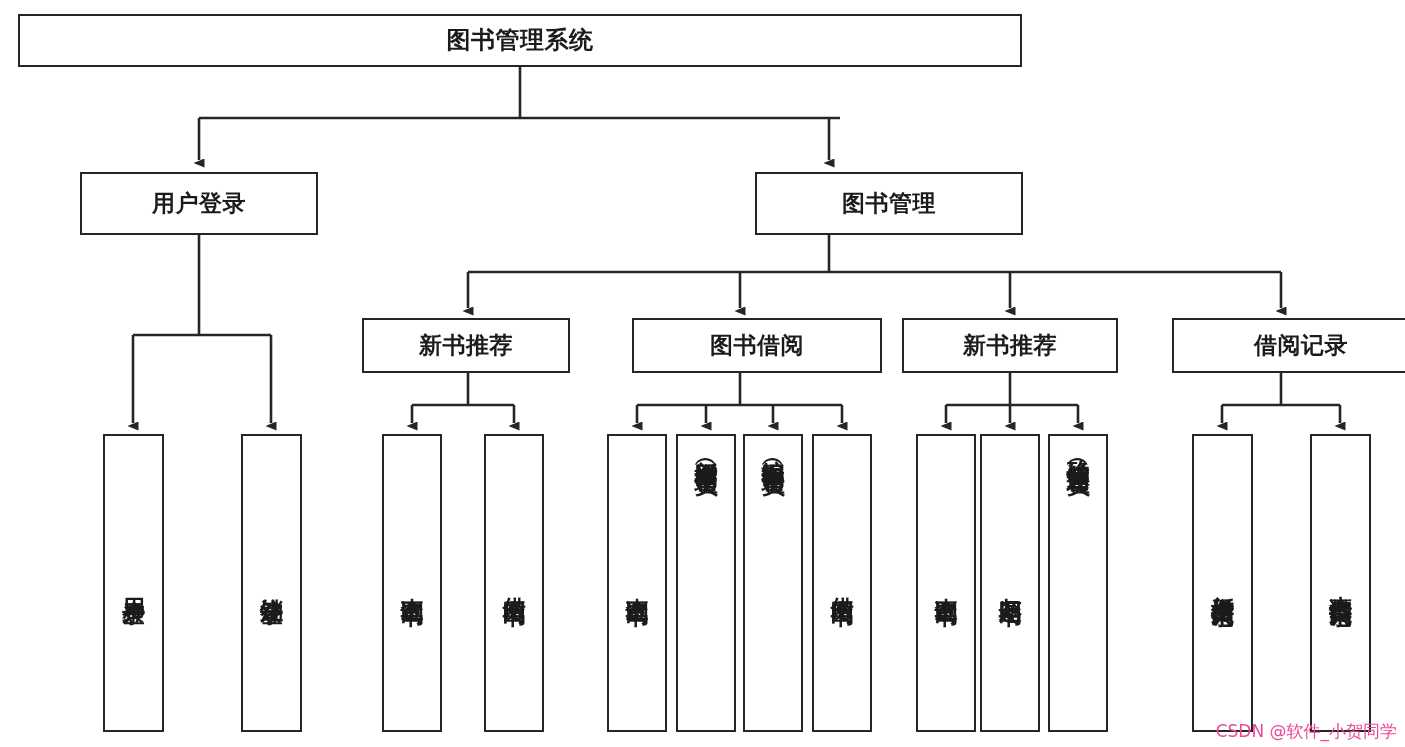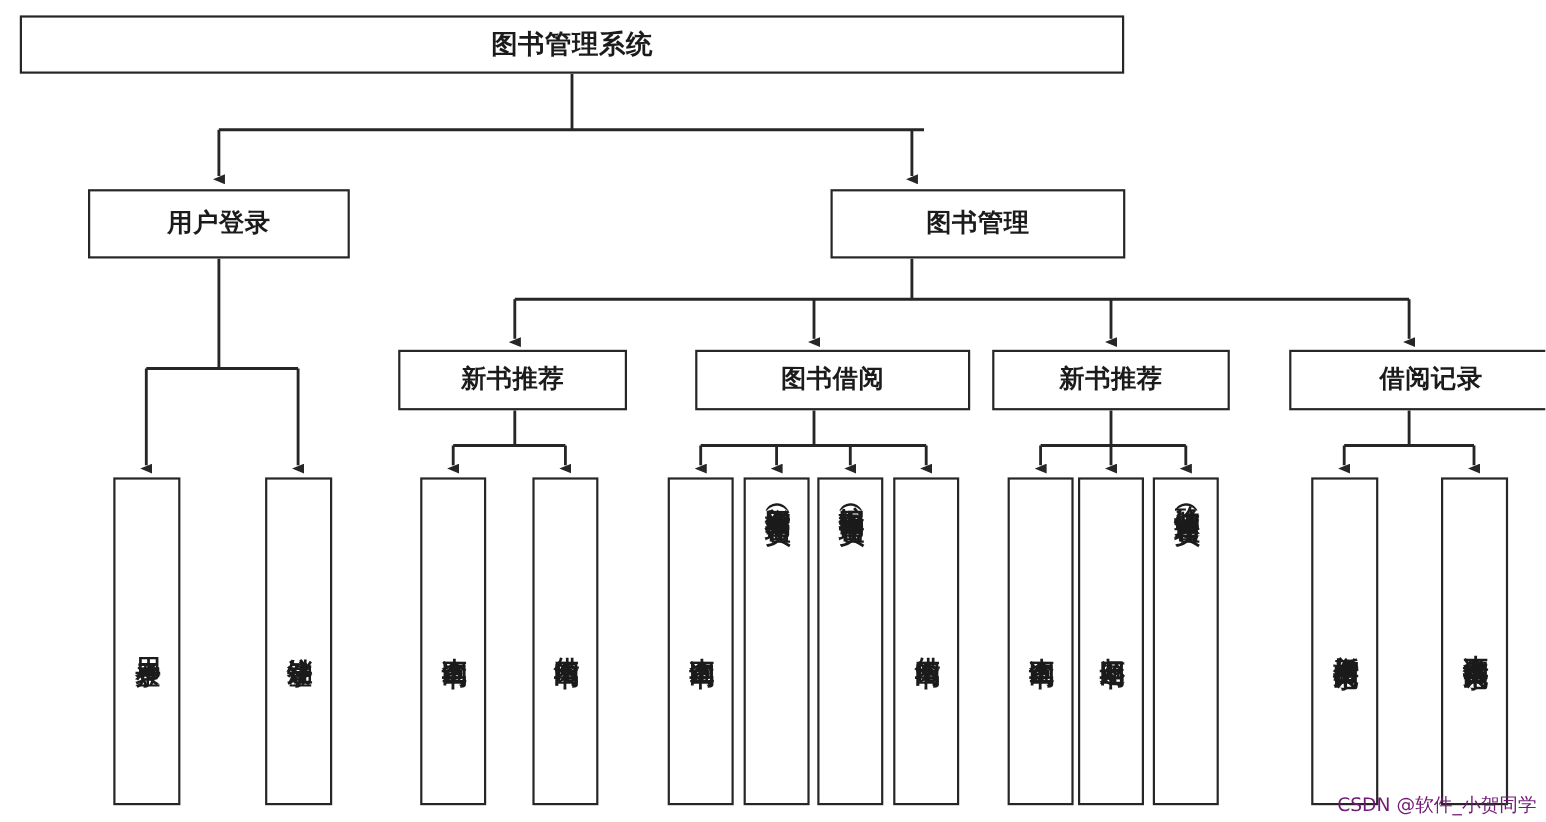--- a/index.html
+++ b/index.html
@@ -69,21 +69,21 @@
   
   .node.vert.center-text {
     align-items: center;
     padding-top: 0;
   }
   #watermark {
     position: absolute;
     right: 8px;
     bottom: 4px;
     font-size: 17px;
-    color: #701a75;
+    color: #ec4899;
     white-space: nowrap;
     z-index: 5;
     font-family: "DejaVu Sans", "Liberation Sans", sans-serif;
     margin-top: 40px;
   }
 </style>
 </head>
 <body>
 
 <div id="diagram-root">

